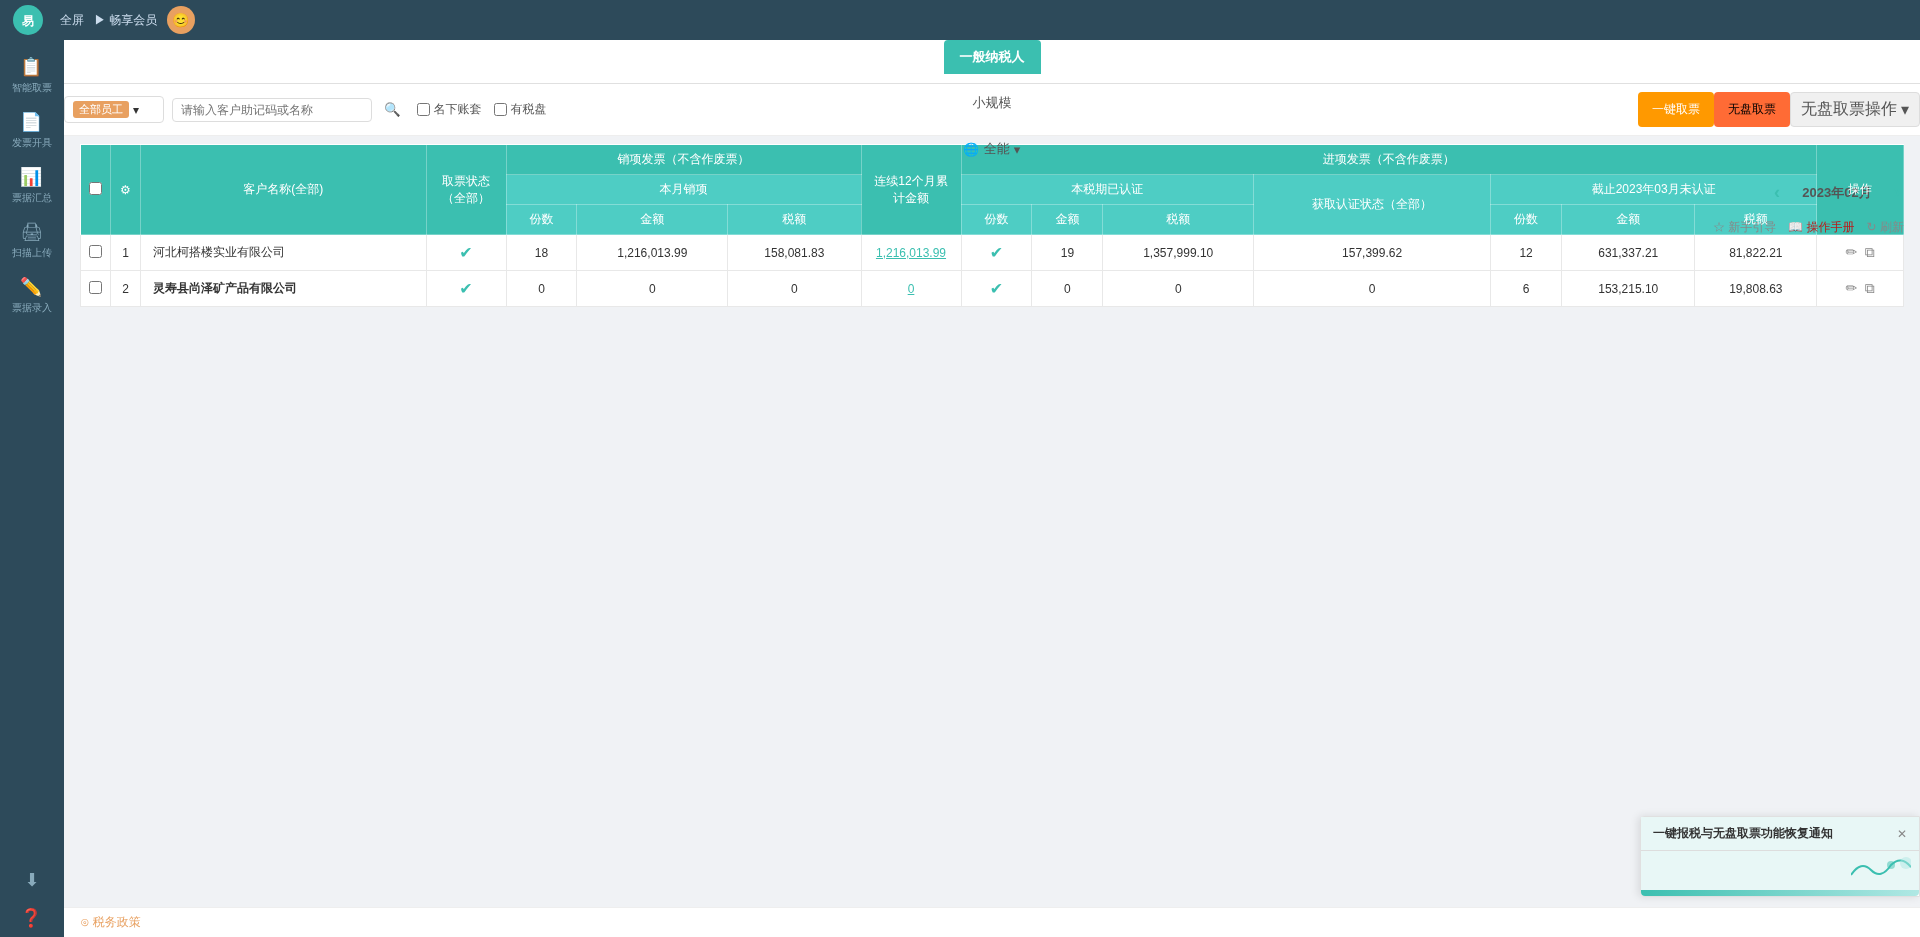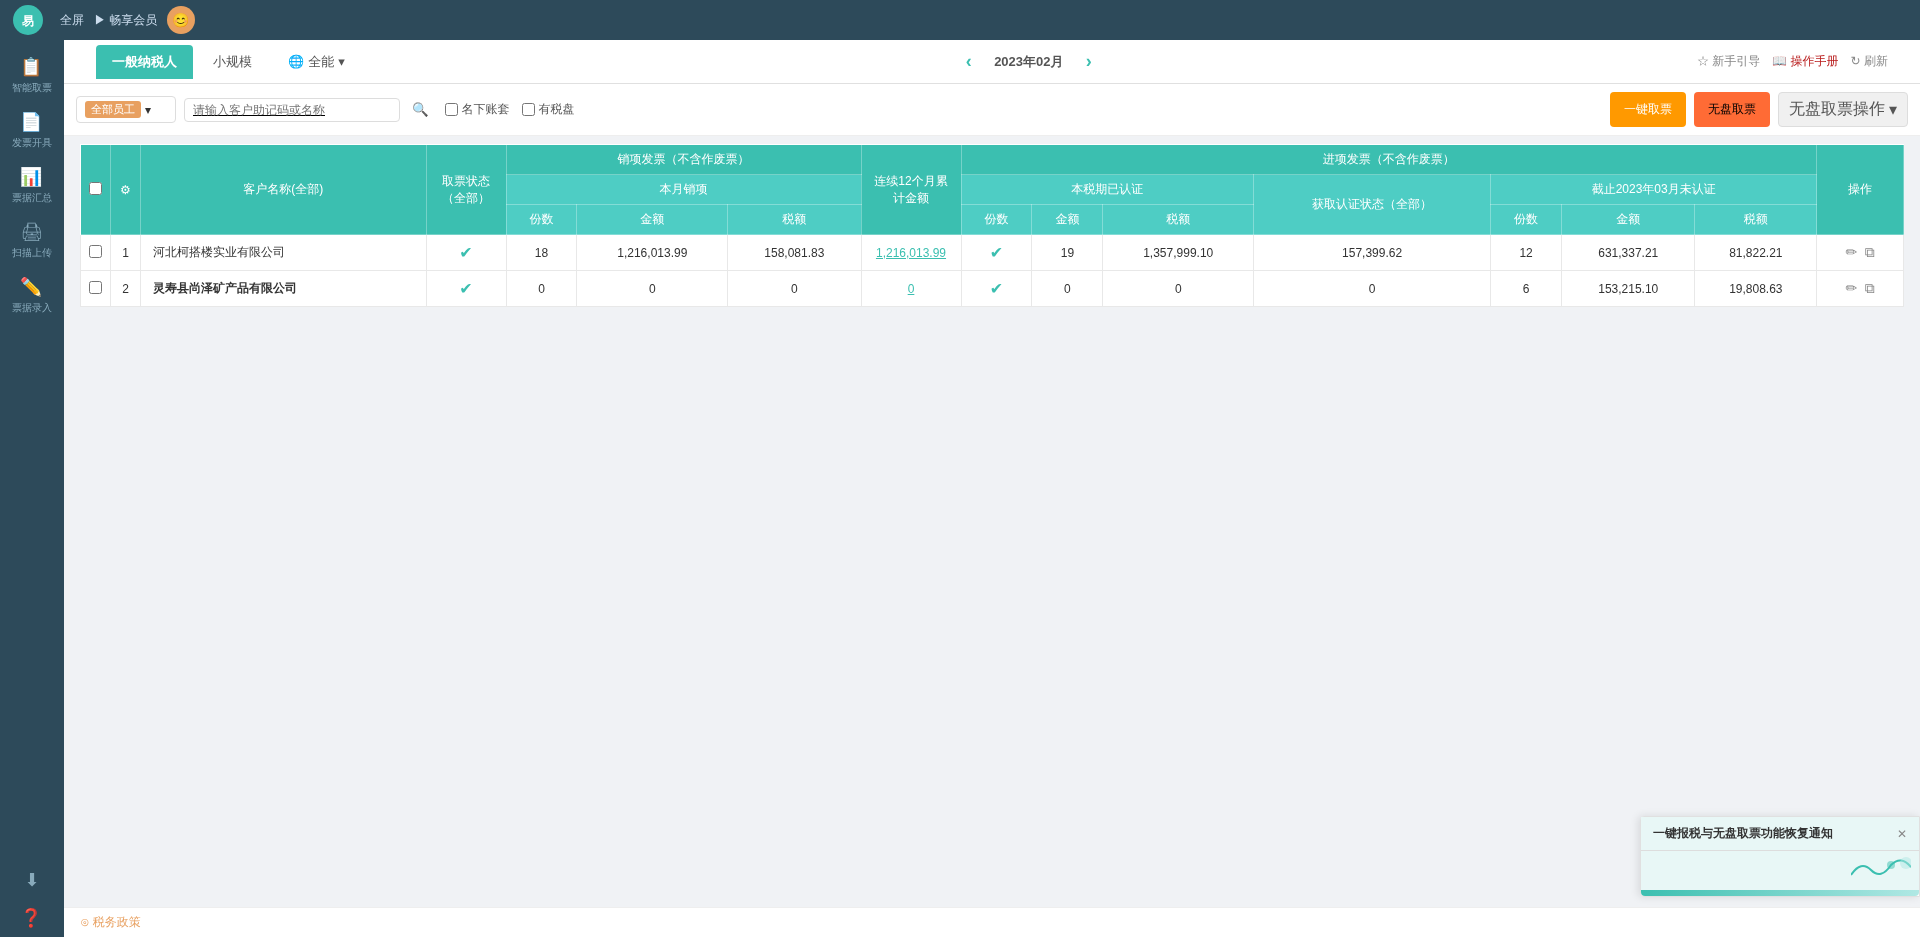--- a/index.html
+++ b/index.html
@@ -33,53 +33,53 @@
     .sidebar-bottom { margin-top: auto; }
 
     
     .main-content {
       position: fixed; top: 40px; left: 64px; right: 0; bottom: 0;
       background: #f0f2f5; overflow: auto;
     }
 
     
     .tab-bar {
-      background: #fff; display: flex; align-items: center; padding: 0 32px;
-      border-bottom: 1px solid #e0e0e0; height: 44px; gap: 4px;
+      background: #fff; display: flex; align-items: center; padding: 0 16px;
+      border-bottom: 1px solid #e0e0e0; height: 44px; gap: 12px; flex-direction: column;
     }
     .tab {
       padding: 8px 16px; cursor: pointer; color: #555; border-radius: 4px 4px 0 0;
       font-size: 13px; display: flex; align-items: center; gap: 4px;
     }
     .tab.active {
       background: #3bbfb0; color: #fff; font-weight: bold;
     }
     .tab-nav { margin-left: auto; display: flex; align-items: center; gap: 8px; color: #3bbfb0; }
     .tab-nav span { cursor: pointer; padding: 4px; border-radius: 50%; font-size: 18px; font-weight: bold; }
     .tab-nav .month-label { color: #555; font-size: 13px; min-width: 90px; text-align: center; }
 
     
     .toolbar {
-      background: #fff; padding: 8px 12px; display: flex; align-items: center;
+      background: #fff; padding: 8px 0; display: flex; align-items: center;
       gap: 8px; border-bottom: 1px solid #eee;
     }
     .employee-select {
       display: flex; align-items: center; border: 1px solid #ddd; border-radius: 4px;
       padding: 4px 8px; background: #fff; gap: 4px; cursor: pointer; min-width: 100px;
     }
     .employee-tag { background: #e8a060; color: #fff; padding: 1px 6px; border-radius: 3px; font-size: 11px; }
     .search-input {
-      border: 1px solid #ddd; border-radius: 4px; padding: 4px 8px; width: 216px;
-      outline: none; font-size: 12px; text-decoration: underline;
+      border: 1px solid #ddd; border-radius: 4px; padding: 4px 8px; width: 200px;
+      outline: none; font-size: 12px;
     }
     .search-btn {
       background: none; border: none; cursor: pointer; color: #888; padding: 4px;
     }
     .checkbox-group { display: flex; align-items: center; gap: 4px; color: #555; margin-left: 4px; cursor: pointer; }
-    .toolbar-right { margin-left: auto; display: flex; gap: 8px; }
+    .toolbar-right { margin-left: auto; display: flex; }
     .btn-primary { background: #f90; color: #fff; border: none; border-radius: 4px; padding: 6px 14px; cursor: pointer; font-size: 12px; }
     .btn-danger { background: #ff6b35; color: #000000; border: none; border-radius: 4px; padding: 6px 14px; cursor: pointer; font-size: 12px; }
     .btn-dropdown { background: #f0f0f0; color: #555; border: 1px solid #ddd; border-radius: 4px; padding: 6px 10px; cursor: pointer; font-size: 16px; display: flex; align-items: center; gap: 4px; }
 
     
     .table-container { padding: 8px 16px; }
     .data-table { width: 100%; border-collapse: collapse; background: #fff; }
     .data-table th {
       background: #3bbfb0; color: #fff; padding: 6px 8px; text-align: center;
       border: 1px solid rgba(255,255,255,0.3); font-size: 12px; font-weight: normal;

